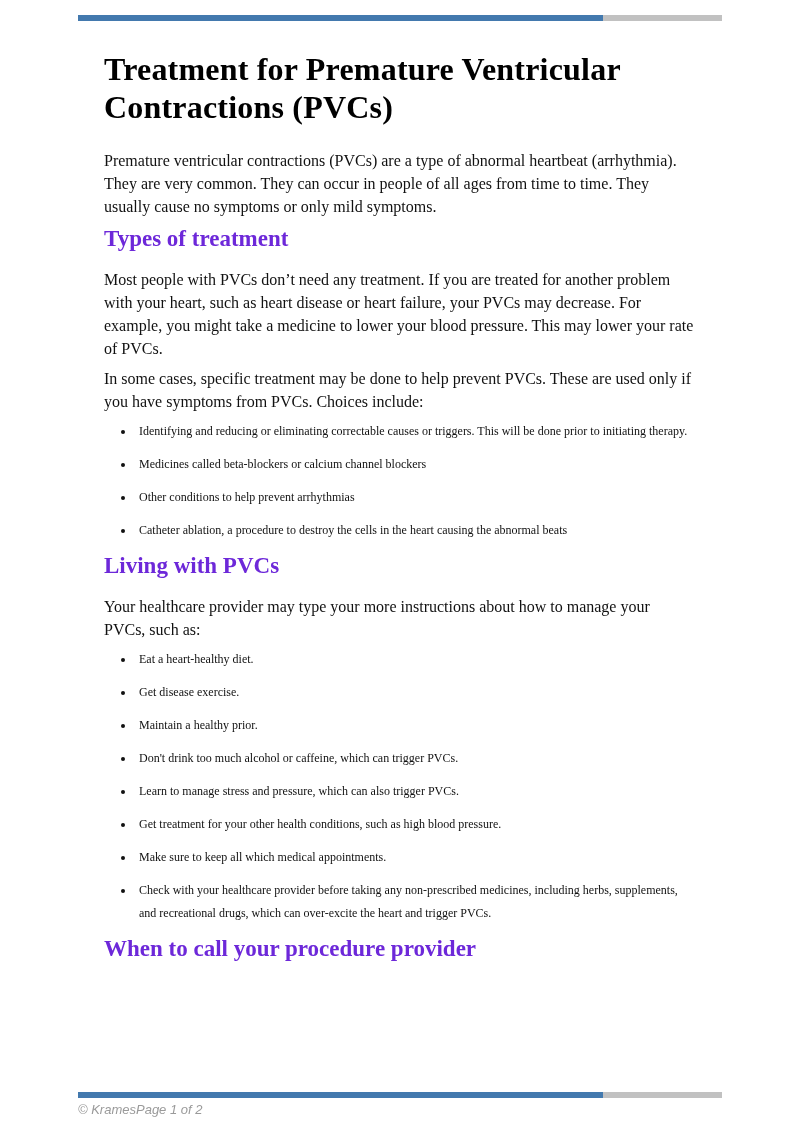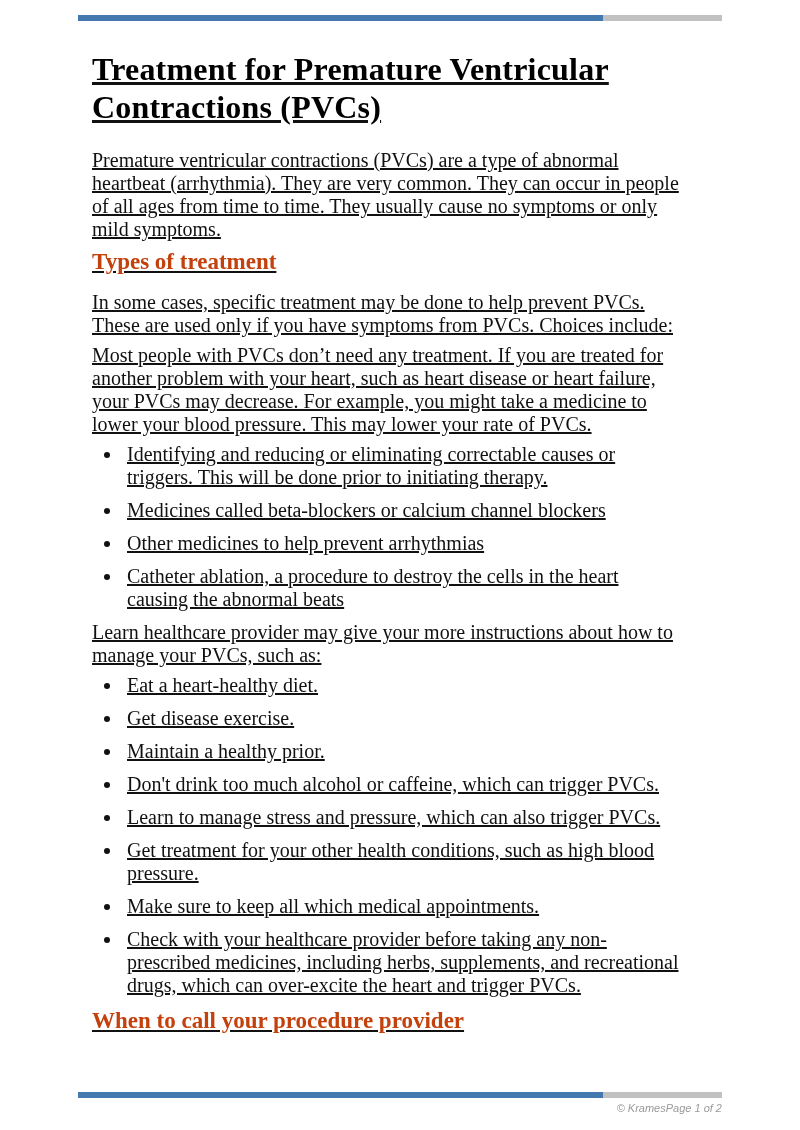--- a/index.html
+++ b/index.html
@@ -9,75 +9,76 @@
     font-family: "Liberation Serif", serif;
     color: #111111;
     position: relative;
     overflow: hidden;
   }
   .rule { display: flex; height: 6px; }
   .rule .seg-blue { width: 81.5%; background: #4379ae; }
   .rule .seg-gray { flex: 1; background: #c1c1c1; }
   .header-rule { position: absolute; top: 15px; left: 78px; width: 644px; }
   .content {
-    position: absolute; top: 50px; left: 92px; width: 591px; text-decoration: underline;
+    position: absolute; top: 50px; left: 104px; width: 591px;
   }
   h1 {
     font-size: 32px; line-height: 38px; font-weight: bold;
     color: #000000; margin: 0 0 23px 0; letter-spacing: 0.2px;
   }
   h2 {
     font-size: 23px; line-height: 28px; font-weight: bold;
-    color: #c2410c; margin: 5px 0 15px 0;
+    color: #6d28d9; margin: 5px 0 15px 0;
   }
-  p { font-size: 20px; line-height: 23px; margin: 0 0 7px 0; }
+  p { font-size: 16px; line-height: 23px; margin: 0 0 7px 0; }
   ul {
     margin: 0; padding: 0 0 0 31px;
-    font-size: 20px; line-height: 23px;
+    font-size: 12px; line-height: 23px;
     list-style: disc outside;
   }
   li { margin: 0 0 10px 0; padding-left: 4px; }
   .page-footer { position: absolute; top: 1092px; left: 78px; width: 644px; }
   .footer-meta {
-    display: flex; justify-content: flex-end; align-items: baseline;
+    display: flex; justify-content: flex-start; align-items: baseline;
     margin-top: 4px;
     font-family: "Liberation Sans", sans-serif;
-    font-style: italic; font-size: 11px; color: #9a9a9a;
+    font-style: italic; font-size: 13px; color: #9a9a9a;
   }
 </style>
 </head>
 <body>
 
 <div>
 
   <div class="rule header-rule">
     <div class="seg-blue"></div>
     <div class="seg-gray"></div>
   </div>
 
   <div class="content">
 
     <h1>Treatment for Premature Ventricular Contractions (PVCs)</h1>
 
     <p>Premature ventricular contractions (PVCs) are a type of abnormal heartbeat (arrhythmia). They are very common. They can occur in people of all ages from time to time. They usually cause no symptoms or only mild symptoms.</p>
 
     <section>
       <h2>Types of treatment</h2>
+      <p>Most people with PVCs don’t need any treatment. If you are treated for another problem with your heart, such as heart disease or heart failure, your PVCs may decrease. For example, you might take a medicine to lower your blood pressure. This may lower your rate of PVCs.</p>
       <p>In some cases, specific treatment may be done to help prevent PVCs. These are used only if you have symptoms from PVCs. Choices include:</p>
-      <p>Most people with PVCs don’t need any treatment. If you are treated for another problem with your heart, such as heart disease or heart failure, your PVCs may decrease. For example, you might take a medicine to lower your blood pressure. This may lower your rate of PVCs.</p>
       <ul>
         <li>Identifying and reducing or eliminating correctable causes or triggers. This will be done prior to initiating therapy.</li>
         <li>Medicines called beta-blockers or calcium channel blockers</li>
-        <li>Other medicines to help prevent arrhythmias</li>
+        <li>Other conditions to help prevent arrhythmias</li>
         <li>Catheter ablation, a procedure to destroy the cells in the heart causing the abnormal beats</li>
       </ul>
     </section>
 
     <section>
-      <p>Learn healthcare provider may give your more instructions about how to manage your PVCs, such as:</p>
+      <h2>Living with PVCs</h2>
+      <p>Your healthcare provider may type your more instructions about how to manage your PVCs, such as:</p>
       <ul>
         <li>Eat a heart-healthy diet.</li>
         <li>Get disease exercise.</li>
         <li>Maintain a healthy prior.</li>
         <li>Don't drink too much alcohol or caffeine, which can trigger PVCs.</li>
         <li>Learn to manage stress and pressure, which can also trigger PVCs.</li>
         <li>Get treatment for your other health conditions, such as high blood pressure.</li>
         <li>Make sure to keep all which medical appointments.</li>
         <li>Check with your healthcare provider before taking any non-prescribed medicines, including herbs, supplements, and recreational drugs, which can over-excite the heart and trigger PVCs.</li>
       </ul>

